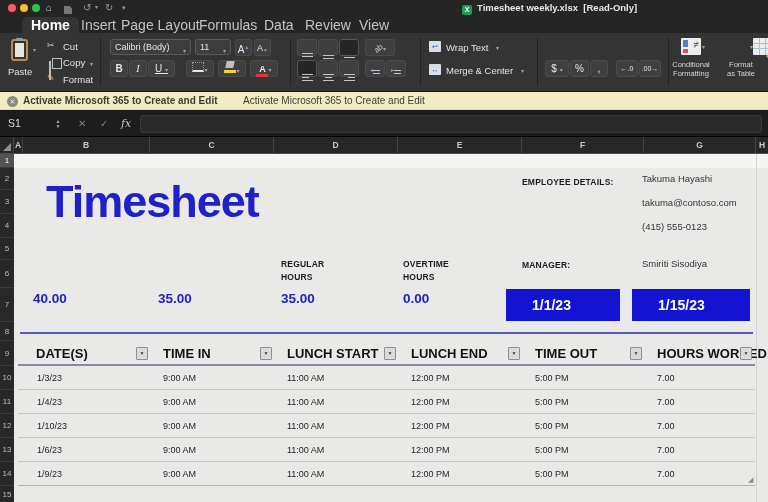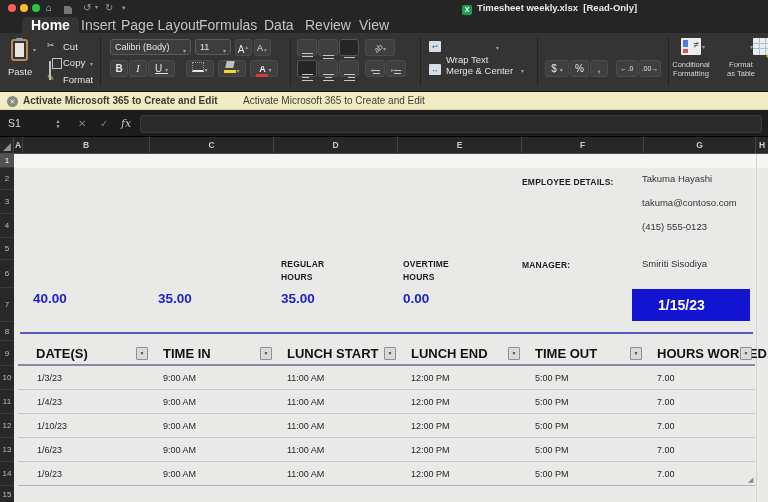--- a/index.html
+++ b/index.html
@@ -209,21 +209,21 @@
           <i></i>
         </span></div>
     <div class="rbtn" style="left:386px;top:27px;width:20px"><span style="color:#6aa1e0;font-size:6px">▸</span><span class="lines" style="width:7px;height:7px;vertical-align:1px">
           <i></i>
           <i></i>
         </span></div>
     <div class="gsep" style="left:420px"></div>
 
     
     <span class="a wrapic" style="left:429px;top:8px">↩</span>
-    <span class="a rlabel" style="left:446px;top:21px">Wrap Text</span>
+    <span class="a rlabel" style="left:446px;top:9px">Wrap Text</span>
     <span class="a dd" style="left:496px;top:11px">▾</span>
     <span class="a mergeic" style="left:429px;top:31px">↔</span>
     <span class="a rlabel" style="left:446px;top:32px">Merge &amp; Center</span>
     <span class="a dd" style="left:521px;top:34px">▾</span>
     <div class="gsep" style="left:537px"></div>
 
     
     <div class="rbtn" style="left:545px;top:27px;width:24px"><span>$</span> <span class="dd">▾</span></div>
     <div class="rbtn" style="left:570px;top:27px;width:19px">%</div>
     <div class="rbtn" style="left:590px;top:27px;width:18px">,</div>
@@ -288,20 +288,21 @@
     <div class="rowhead" style="top:229px;height:24px">10</div>
     <div class="rowhead" style="top:253px;height:24px">11</div>
     <div class="rowhead" style="top:277px;height:24px">12</div>
     <div class="rowhead" style="top:301px;height:24px">13</div>
     <div class="rowhead" style="top:325px;height:24px">14</div>
     <div class="rowhead" style="top:349px;height:16px;border-bottom:none">15</div>
 
     <div id="row1strip"></div>
     <div id="vline"></div>
 
+    <div id="sheettitle">Timesheet</div>
 
     <span class="slabel" style="left:522px;top:40px">EMPLOYEE DETAILS:</span>
     <span class="sval" style="left:642px;top:36px">Takuma Hayashi</span>
     <span class="sval" style="left:642px;top:60px">takuma@contoso.com</span>
     <span class="sval" style="left:642px;top:84px">(415) 555-0123</span>
 
     <div class="sum-label" style="left:281px">
         <div>REGULAR</div>
         <div>HOURS</div>
       </div>
@@ -309,20 +310,21 @@
         <div>OVERTIME</div>
         <div>HOURS</div>
       </div>
     <span class="slabel" style="left:522px;top:123px">MANAGER:</span>
     <span class="sval" style="left:642px;top:121px">Smiriti Sisodiya</span>
 
     <span class="sum-value" style="left:33px">40.00</span>
     <span class="sum-value" style="left:158px">35.00</span>
     <span class="sum-value" style="left:281px">35.00</span>
     <span class="sum-value" style="left:403px">0.00</span>
+    <div class="periodcell" style="left:506px;width:114px">1/1/23</div>
     <div class="periodcell" style="left:632px;width:118px">1/15/23</div>
 
     <div id="blueline"></div>
 
     <span class="thl" style="left:36px">DATE(S)</span>
     <span class="thl" style="left:163px">TIME IN</span>
     <span class="thl" style="left:287px">LUNCH START</span>
     <span class="thl" style="left:411px">LUNCH END</span>
     <span class="thl" style="left:535px">TIME OUT</span>
     <span class="thl" style="left:657px">HOURS WORKED</span>

